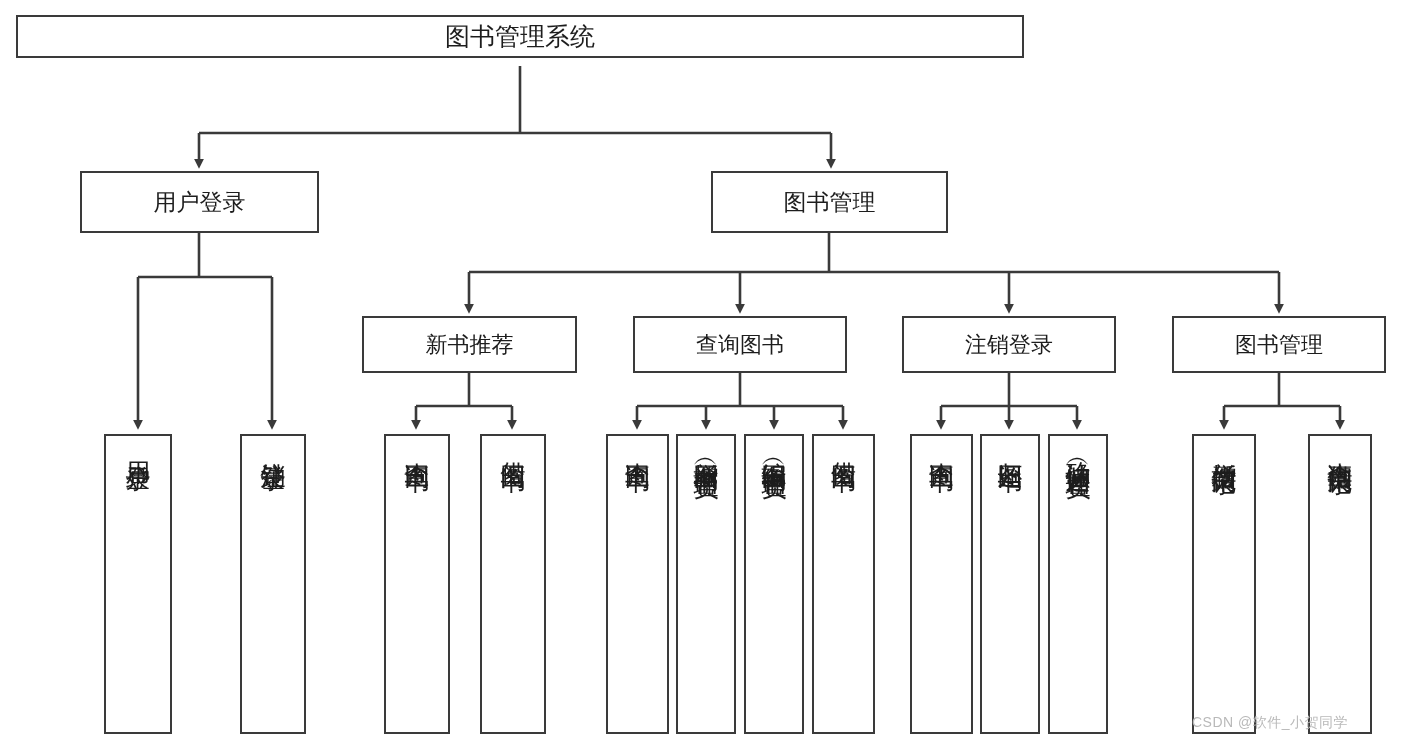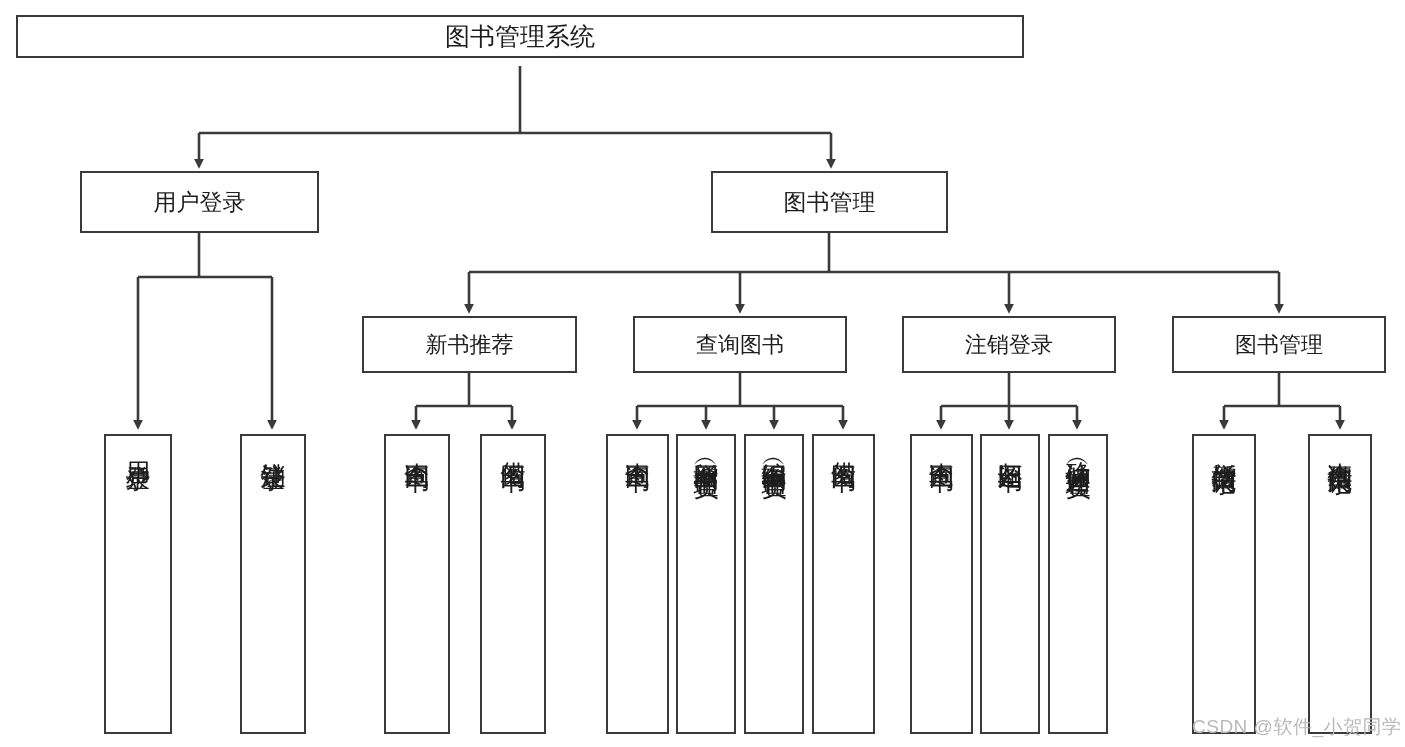--- a/index.html
+++ b/index.html
@@ -59,21 +59,21 @@
     letter-spacing: 2px;
     white-space: normal;
     max-height: 284px;
   }
   .node-leaf.tall .lbl { max-height: 292px; }
 
   .watermark {
     position: absolute;
     left: 1192px;
     top: 714px;
-    font-size: 19px;
+    font-size: 14px;
     color: #b9b9b9;
     white-space: nowrap;
     letter-spacing: 0.5px;
     user-select: none;
   }
 </style>
 </head>
 <body>
 
 <div id="canvas">

